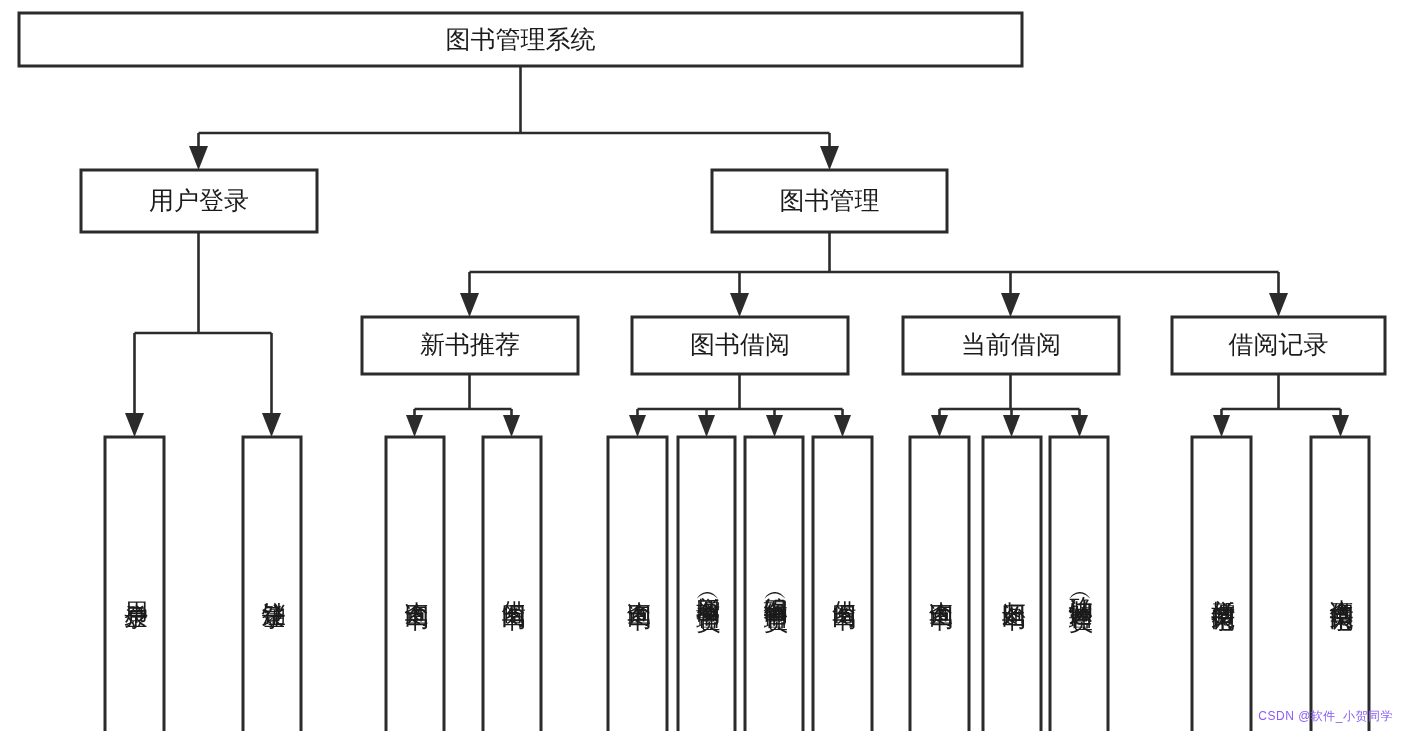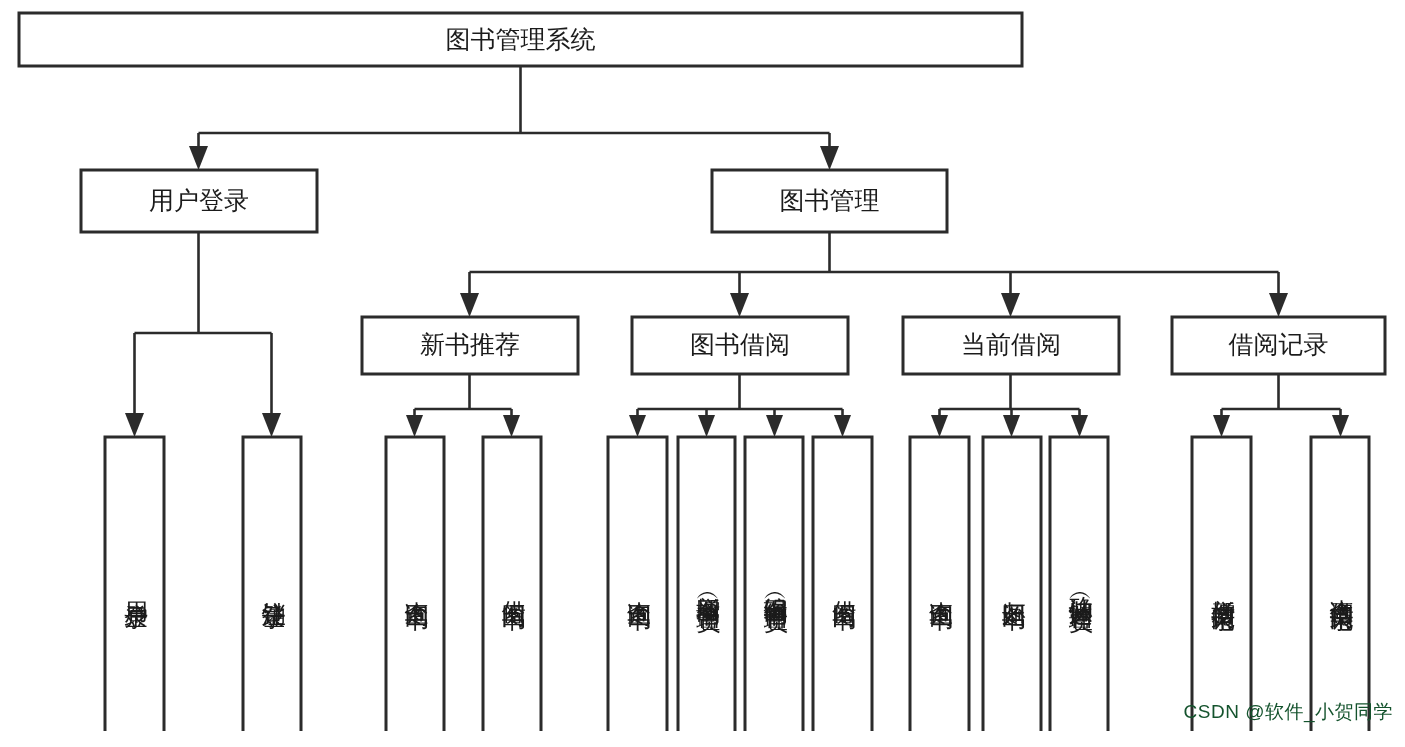--- a/index.html
+++ b/index.html
@@ -53,22 +53,22 @@
     font-size: 24px;
     writing-mode: vertical-rl;
     text-orientation: upright;
     letter-spacing: 2px;
   }
   .watermark-text {
     position: absolute;
     right: 12px;
     bottom: 6px;
     font-family: "Liberation Sans", "DejaVu Sans", sans-serif;
-    font-size: 19px;
-    color: #14532d;
+    font-size: 12px;
+    color: #8b5cf6;
     white-space: nowrap;
     letter-spacing: 0.5px;
     pointer-events: none;
   }
 </style>
 </head>
 <body>
 
 <div id="diagram-root">
 

